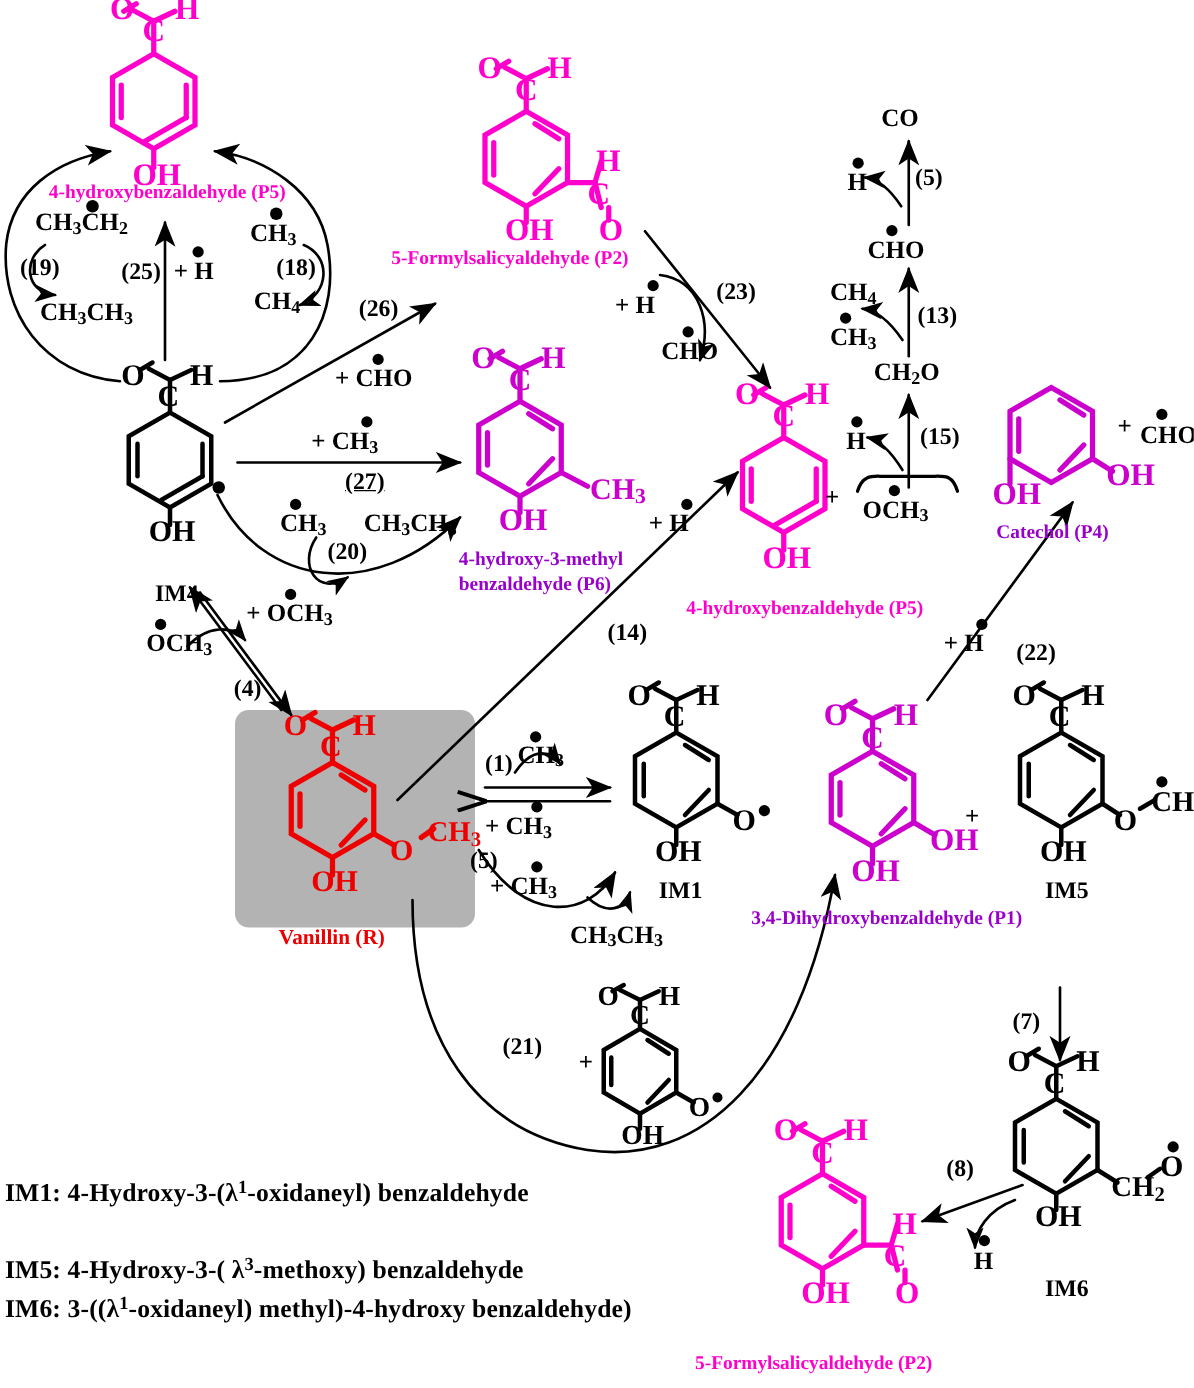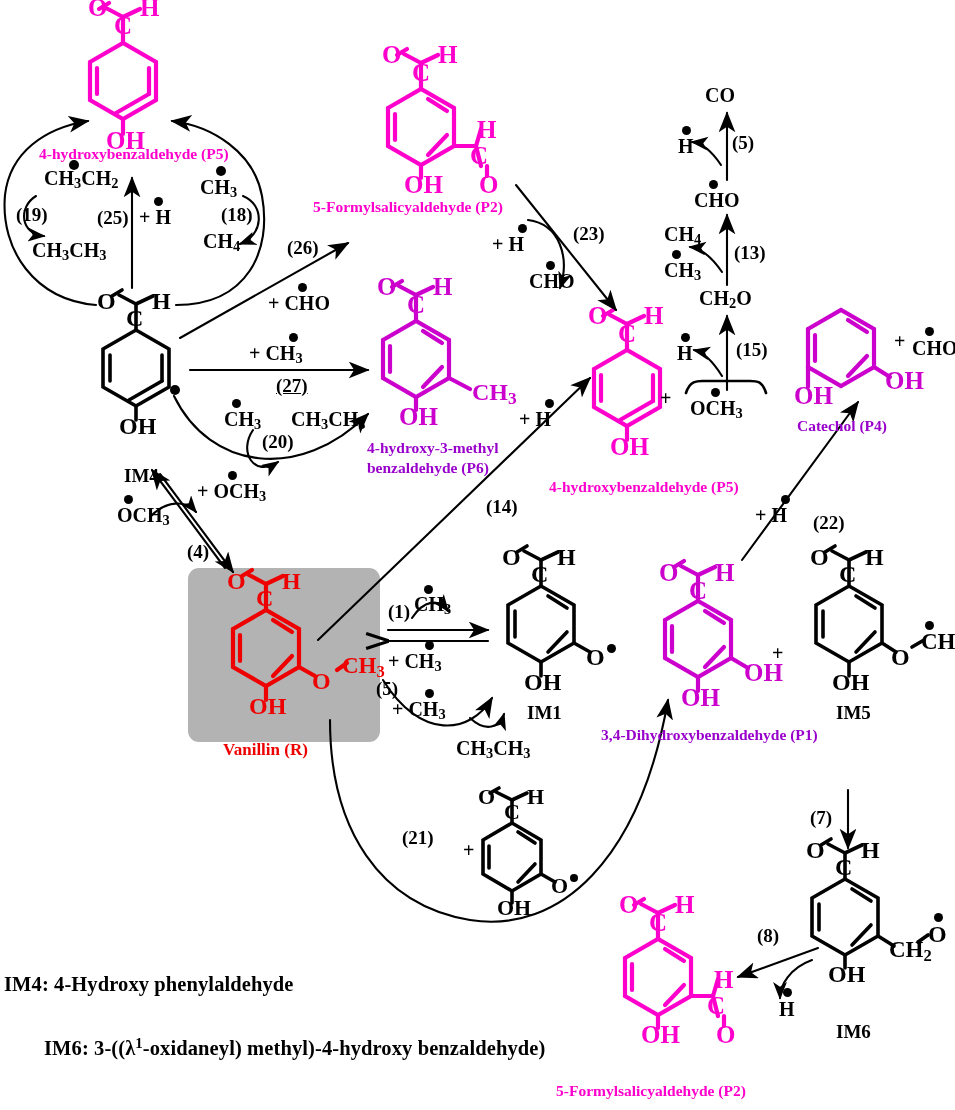--- a/index.html
+++ b/index.html
@@ -358,21 +358,21 @@
   <div class="lbl name-red" style="left:223px;top:723px;margin-top:18px;">Vanillin (R)</div>
 
   <div class="lbl" style="left:478px;top:786px;font-size:22px;">O</div>
   <div class="lbl" style="left:504px;top:801px;font-size:22px;">C</div>
   <div class="lbl" style="left:527px;top:786px;font-size:22px;">H</div>
   <div class="lbl" style="left:551px;top:875px;font-size:22px;">O</div>
   <div class="dot" style="left:570px;top:874px;width:8px;height:8px;"></div>
   <div class="lbl" style="left:497px;top:897px;font-size:22px;">OH</div>
 
   <div class="dot" style="left:69px;top:160px;width:10px;height:10px;"></div>
-  <div class="lbl species" style="left:44px;top:168px;">CH<span class="sub">3</span>CH<span class="sub">2</span></div>
+  <div class="lbl species" style="left:28px;top:168px;">CH<span class="sub">3</span>CH<span class="sub">2</span></div>
   <div class="lbl species" style="left:32px;top:240px;">CH<span class="sub">3</span>CH<span class="sub">3</span></div>
   <div class="lbl rxn" style="left:16px;top:205px;">(19)</div>
 
   <div class="lbl rxn" style="left:97px;top:208px;">(25)</div>
   <div class="dot" style="left:154px;top:197px;width:9px;height:9px;"></div>
   <div class="lbl species" style="left:139px;top:207px;">+ H</div>
 
   <div class="dot" style="left:216px;top:166px;width:10px;height:10px;"></div>
   <div class="lbl species" style="left:200px;top:177px;">CH<span class="sub">3</span></div>
   <div class="lbl species" style="left:203px;top:231px;">CH<span class="sub">4</span></div>
@@ -450,20 +450,23 @@
   <div class="lbl species" style="left:912px;top:338px;">CHO</div>
 
   <div class="lbl species" style="left:772px;top:643px;">+</div>
 
   <div class="lbl rxn" style="left:810px;top:808px;">(7)</div>
 
   <div class="lbl rxn" style="left:757px;top:926px;">(8)</div>
   <div class="dot" style="left:783px;top:988px;width:9px;height:9px;"></div>
   <div class="lbl species" style="left:779px;top:999px;">H</div>
 
-  <div class="lbl legend" style="left:4px;top:974px;">
-    <span>IM4: 4-Hydroxy phenylaldehyde</span>
+  <div class="lbl legend" style="left:4px;top:943px;">
+    <span>IM1: 4-Hydroxy-3-(</span><span>λ</span><span class="sup">1</span><span>-oxidaneyl)  benzaldehyde</span>
   </div>
-  <div class="lbl legend" style="left:4px;top:1036px;margin-left:40px;">
+  <div class="lbl legend" style="left:4px;top:1005px;">
+    <span>IM5: 4-Hydroxy-3-( </span><span>λ</span><span class="sup">3</span><span>-methoxy) benzaldehyde</span>
+  </div>
+  <div class="lbl legend" style="left:4px;top:1036px;">
     <span>IM6: 3-((</span><span>λ</span><span class="sup">1</span><span>-oxidaneyl) methyl)-4-hydroxy  benzaldehyde)</span>
   </div>
 
 </div>
 
 </body></html>

